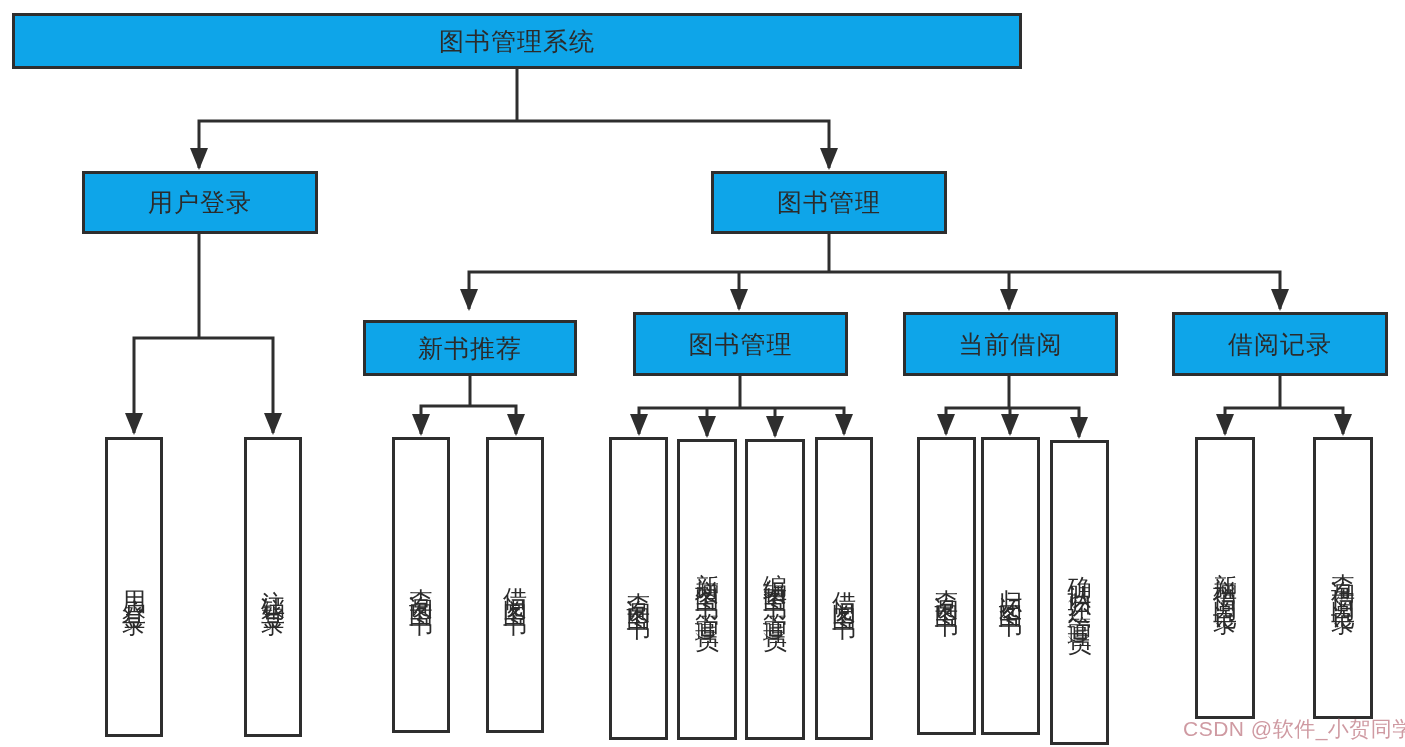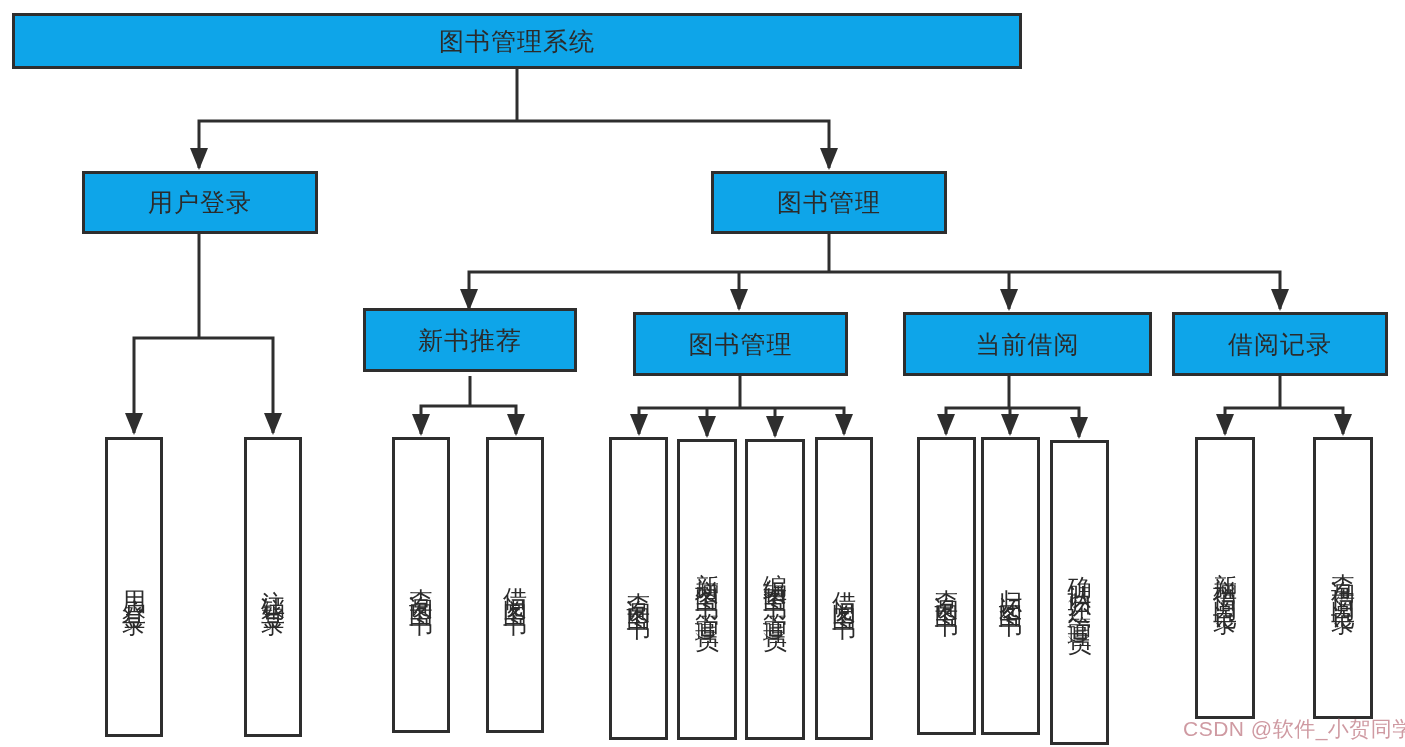--- a/index.html
+++ b/index.html
@@ -104,27 +104,27 @@
     <span>图书管理</span>
   </div>
 
   <div class="vbox" style="left:105px;top:437px;width:58px;height:300px">
     <span class="vtext">用户登录</span>
   </div>
   <div class="vbox" style="left:244px;top:437px;width:58px;height:300px">
     <span class="vtext">注销登录</span>
   </div>
 
-  <div class="hbox" style="left:363px;top:308px;width:214px;height:64px">
+  <div class="hbox" style="left:363px;top:320px;width:214px;height:56px">
     <span>新书推荐</span>
   </div>
   <div class="hbox" style="left:633px;top:312px;width:215px;height:64px">
     <span>图书管理</span>
   </div>
-  <div class="hbox" style="left:903px;top:312px;width:249px;height:64px">
+  <div class="hbox" style="left:903px;top:312px;width:215px;height:64px">
     <span>当前借阅</span>
   </div>
   <div class="hbox" style="left:1172px;top:312px;width:216px;height:64px">
     <span>借阅记录</span>
   </div>
 
   <div class="vbox" style="left:392px;top:437px;width:58px;height:296px">
     <span class="vtext">查询图书</span>
   </div>
   <div class="vbox" style="left:486px;top:437px;width:58px;height:296px">

